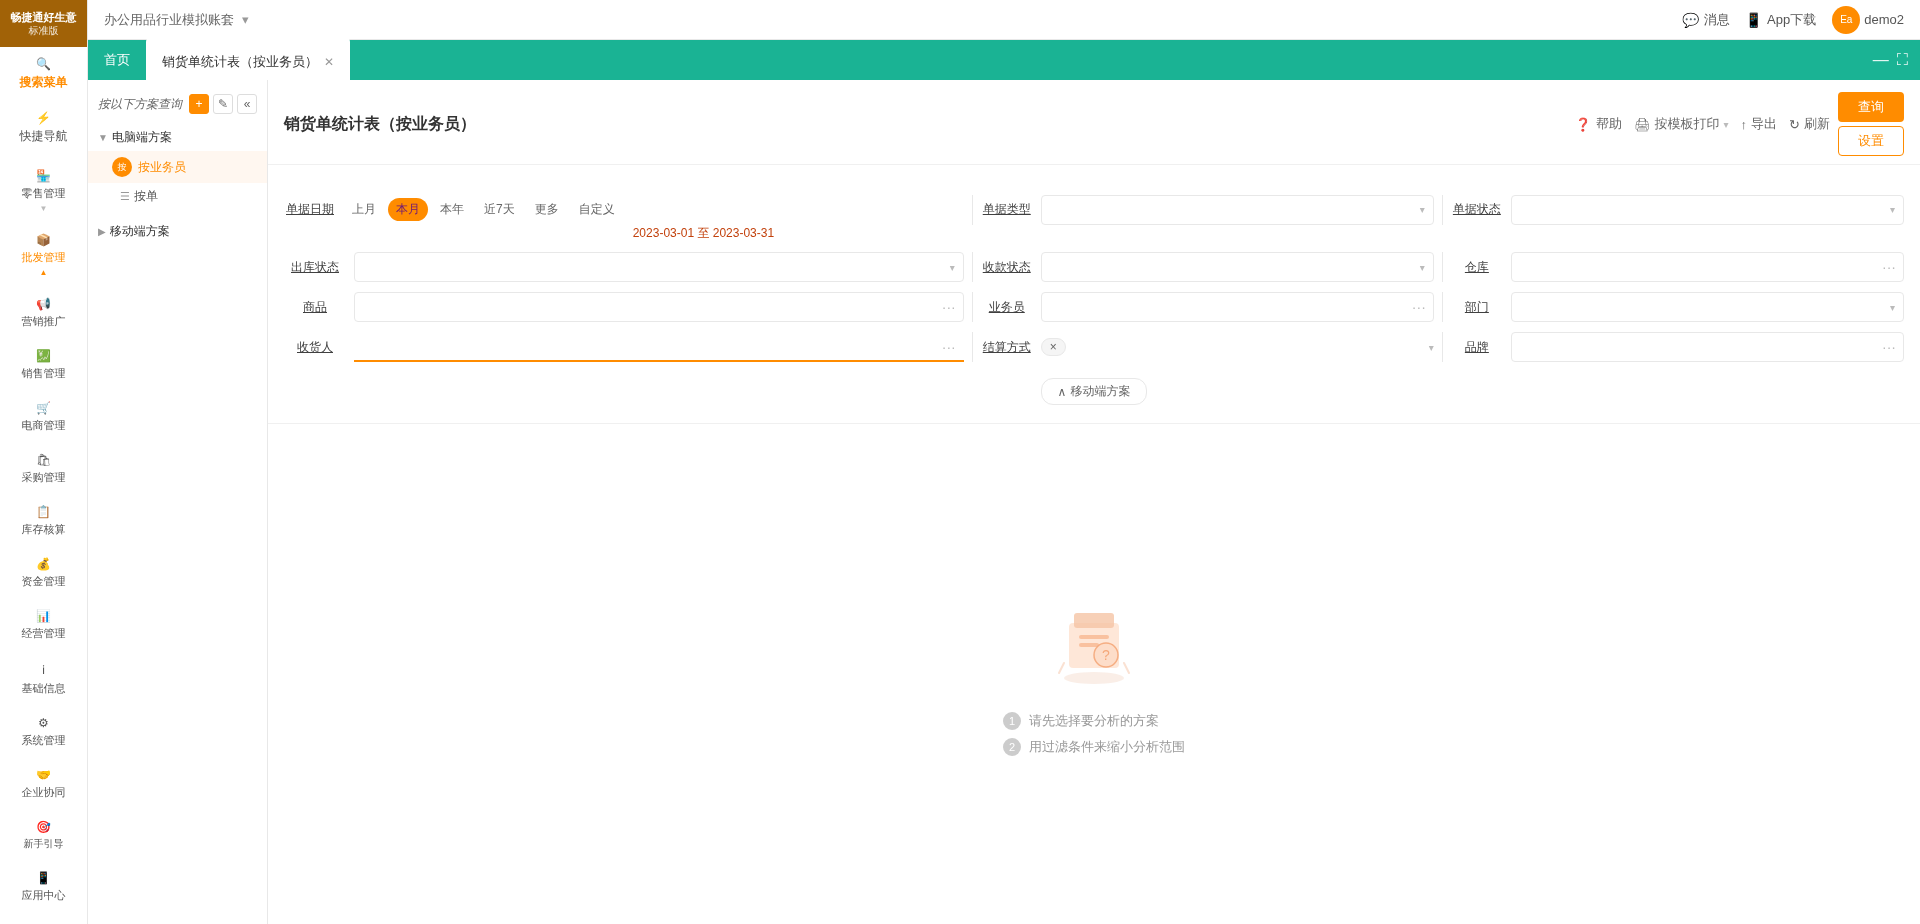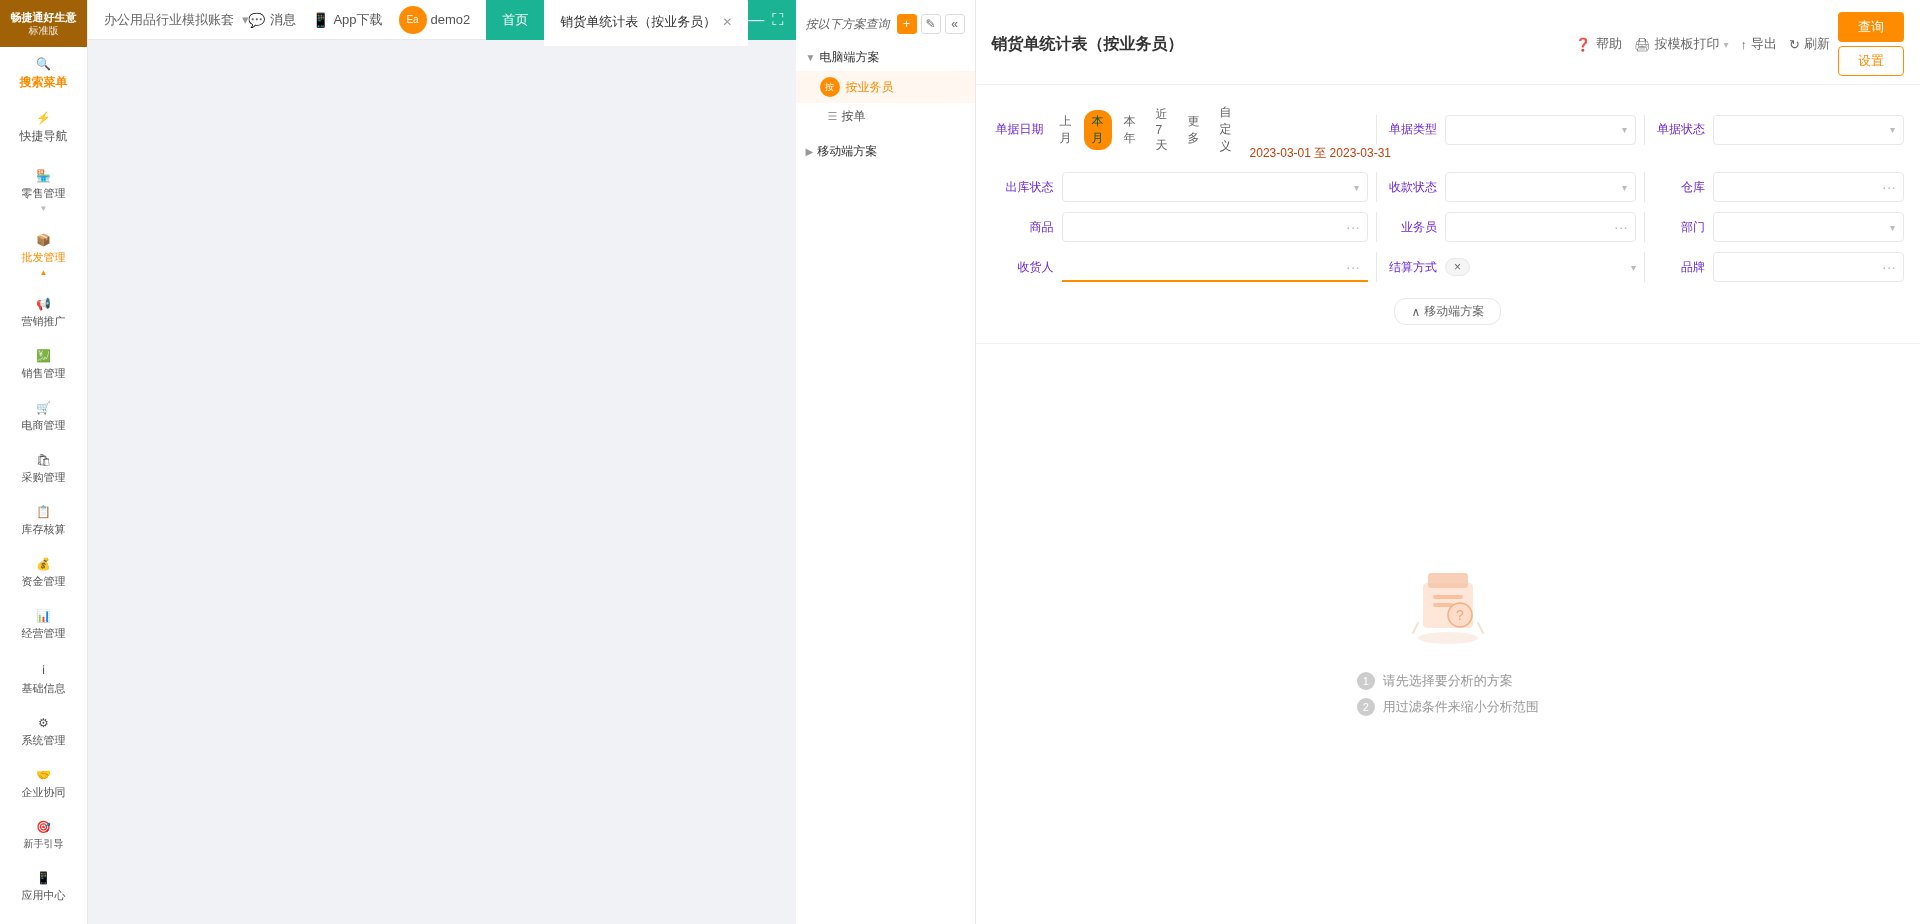--- a/index.html
+++ b/index.html
@@ -7,21 +7,21 @@
 
     
     .sidebar { width: 88px; background: #fff; display: flex; flex-direction: column; align-items: center; border-right: 1px solid #e8e8e8; z-index: 10; }
     .sidebar-logo { width: 100%; background: #a16207; display: flex; flex-direction: column; align-items: center; justify-content: center; padding: 10px 5px; height: 56px; }
     .sidebar-logo-text { color: #fff; font-size: 11px; font-weight: bold; text-align: center; line-height: 1.3; }
     .sidebar-nav-item { width: 100%; text-align: center; padding: 10px 5px; font-size: 12px; color: #555; cursor: pointer; display: flex; flex-direction: column; align-items: center; gap: 3px; }
     .sidebar-nav-item.active { color: #ff8c00; }
     .sidebar-search { color: #ff8c00; font-weight: bold; }
 
     
-    .main { flex: 1; display: flex; flex-direction: row; overflow: hidden; }
+    .main { flex: 1; display: flex; flex-direction: column; overflow: hidden; }
 
     
     .top-header { height: 40px; background: #fff; display: flex; align-items: center; padding: 0 16px; border-bottom: 1px solid #e8e8e8; justify-content: space-between; }
     .top-header-left { display: flex; align-items: center; gap: 8px; font-size: 13px; color: #666; }
     .top-header-right { display: flex; align-items: center; gap: 16px; font-size: 13px; color: #555; }
     .top-header-right-item { display: flex; align-items: center; gap: 4px; cursor: pointer; }
     .avatar { width: 28px; height: 28px; border-radius: 50%; background: #ff8c00; display: flex; align-items: center; justify-content: center; color: #fff; font-size: 12px; overflow: hidden; }
 
     
     .tab-bar { height: 40px; background: #1ab394; display: flex; align-items: center; padding: 0 0; }
@@ -60,29 +60,29 @@
     .page-actions { display: flex; align-items: center; gap: 12px; font-size: 13px; color: #666; }
     .page-action { display: flex; align-items: center; gap: 4px; cursor: pointer; }
     .query-btn { background: #ff8c00; color: #fff; border: none; border-radius: 4px; padding: 6px 20px; font-size: 13px; cursor: pointer; }
     .setting-btn { background: #fff; color: #ff8c00; border: 1px solid #ff8c00; border-radius: 4px; padding: 5px 16px; font-size: 13px; cursor: pointer; }
 
     
     .filter-area { padding: 12px 16px; background: #fff; border-bottom: 1px solid #f0f0f0; }
     .filter-row { display: flex; align-items: center; gap: 0; margin-bottom: 10px; }
     .filter-row:last-child { margin-bottom: 0; }
     .filter-item { display: flex; align-items: center; flex: 1; min-width: 0; }
-    .filter-label { font-size: 12px; color: #6d28d9; white-space: nowrap; min-width: 60px; text-align: right; padding-right: 8px; }
+    .filter-label { font-size: 12px; color: #404040; white-space: nowrap; min-width: 60px; text-align: center; padding-right: 8px; text-decoration: underline; }
     .filter-label-wide { min-width: 70px; }
     .filter-input-wrap { flex: 1; position: relative; }
     .filter-input { width: 100%; height: 30px; border: 1px solid #e8e8e8; border-radius: 4px; padding: 0 8px; font-size: 12px; color: #333; outline: none; background: #fff; }
     .filter-dots { color: #bbb; font-size: 14px; cursor: pointer; position: absolute; right: 8px; top: 50%; transform: translateY(-50%); }
     .date-range-wrap { display: flex; align-items: center; gap: 4px; flex: 1; }
     .date-tabs { display: flex; align-items: center; gap: 4px; margin-right: 6px; }
     .date-tab { padding: 3px 8px; font-size: 12px; color: #666; cursor: pointer; border-radius: 3px; }
-    .date-tab.active { background: #ff8c00; color: #14532d; border-radius: 12px; }
+    .date-tab.active { background: #ff8c00; color: #701a75; border-radius: 12px; }
     .date-range-text { font-size: 12px; color: #c2410c; white-space: nowrap; margin-top: 48px; }
     .divider-line { width: 1px; background: #e8e8e8; height: 30px; margin: 0 8px; }
 
     
     .filter-tag { display: flex; align-items: center; background: #f5f5f5; border: 1px solid #e8e8e8; border-radius: 12px; padding: 1px 8px; font-size: 12px; color: #666; gap: 4px; }
 
     
     .collapse-row { display: flex; justify-content: center; padding: 6px 0; }
     .collapse-btn { display: flex; align-items: center; gap: 4px; font-size: 12px; color: #666; cursor: pointer; border: 1px solid #e8e8e8; border-radius: 12px; padding: 4px 16px; background: #fff; }
 

